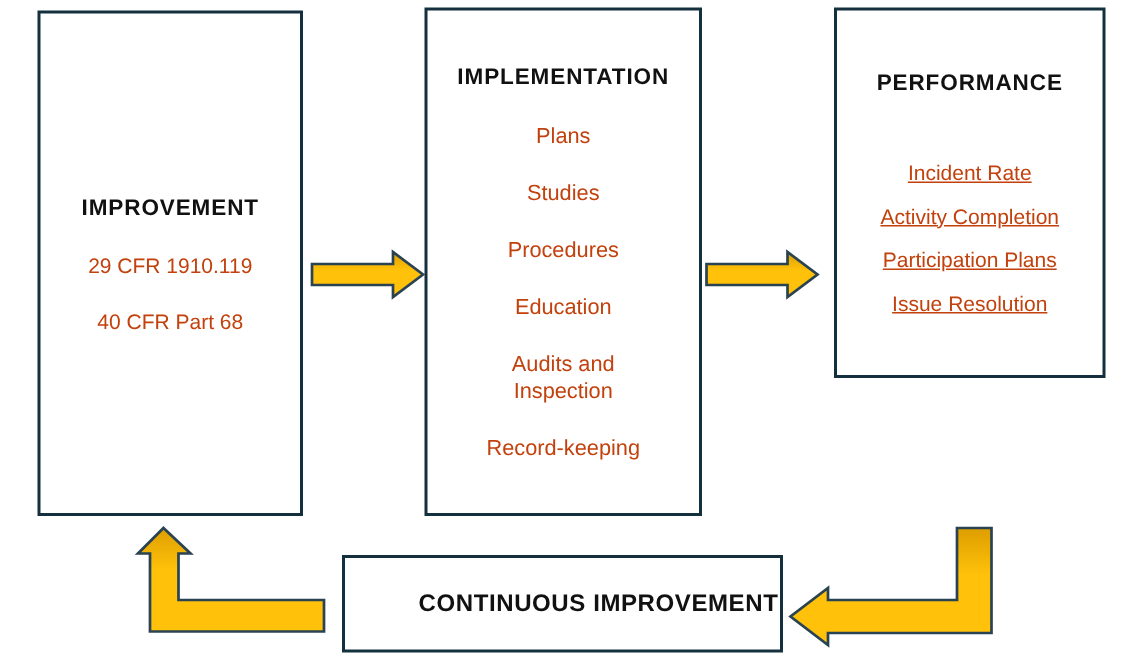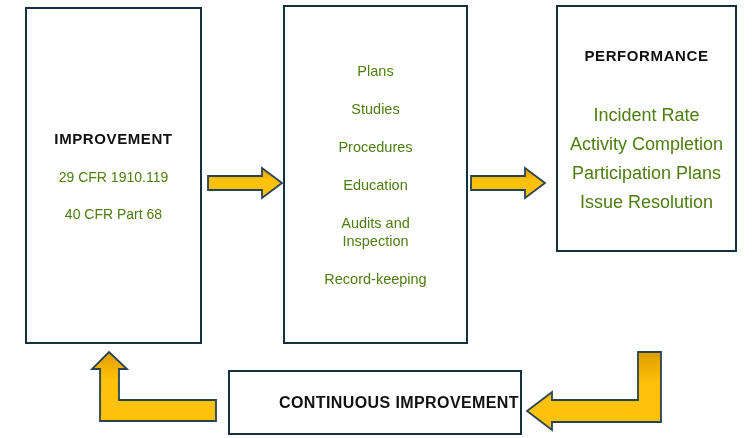--- a/index.html
+++ b/index.html
@@ -30,41 +30,41 @@
   .flowbox .box-title {
     font-weight: 700;
     letter-spacing: 0.6px;
     font-size: 15px;
     line-height: 20px;
     color: #111111;
   }
   .flowbox .box-item {
     font-size: 14px;
     line-height: 18px;
-    color: #4d7c0f;
+    color: #c2410c;
   }
   .box-regulations {
     left: 25px; top: 7px;
     width: 177px; height: 337px;
     gap: 19px;
   }
   .box-regulations .box-item { max-width: 132px; }
   .box-implementation {
     left: 283px; top: 5px;
     width: 185px; height: 339px;
     gap: 20px;
   }
   .box-implementation .box-item { font-size: 14.5px; max-width: 112px; }
   .box-performance {
     left: 556px; top: 5px;
     width: 181px; height: 247px;
     gap: 9px;
   }
   .box-performance .box-title { margin-bottom: 30px; }
-  .box-performance .box-item { font-size: 18px; line-height: 20px; }
+  .box-performance .box-item { font-size: 14px; line-height: 20px; text-decoration: underline; }
   .box-continuous {
     left: 228px; top: 370px;
     width: 294px; height: 65px;
     border-width: 2px;
     padding-left: 48px;
   }
   .box-continuous .box-title {
     font-size: 16px;
     letter-spacing: 0.4px;
   }
@@ -92,20 +92,21 @@
     </defs>
   </svg>
 
   <div class="flowbox box-regulations">
     <div class="box-title">IMPROVEMENT</div>
     <div class="box-item">29 CFR 1910.119</div>
     <div class="box-item">40 CFR Part 68</div>
   </div>
 
   <div class="flowbox box-implementation">
+    <div class="box-title">IMPLEMENTATION</div>
     <div class="box-item">Plans</div>
     <div class="box-item">Studies</div>
     <div class="box-item">Procedures</div>
     <div class="box-item">Education</div>
     <div class="box-item">Audits and Inspection</div>
     <div class="box-item">Record-keeping</div>
   </div>
 
   <div class="flowbox box-performance">
     <div class="box-title">PERFORMANCE</div>

